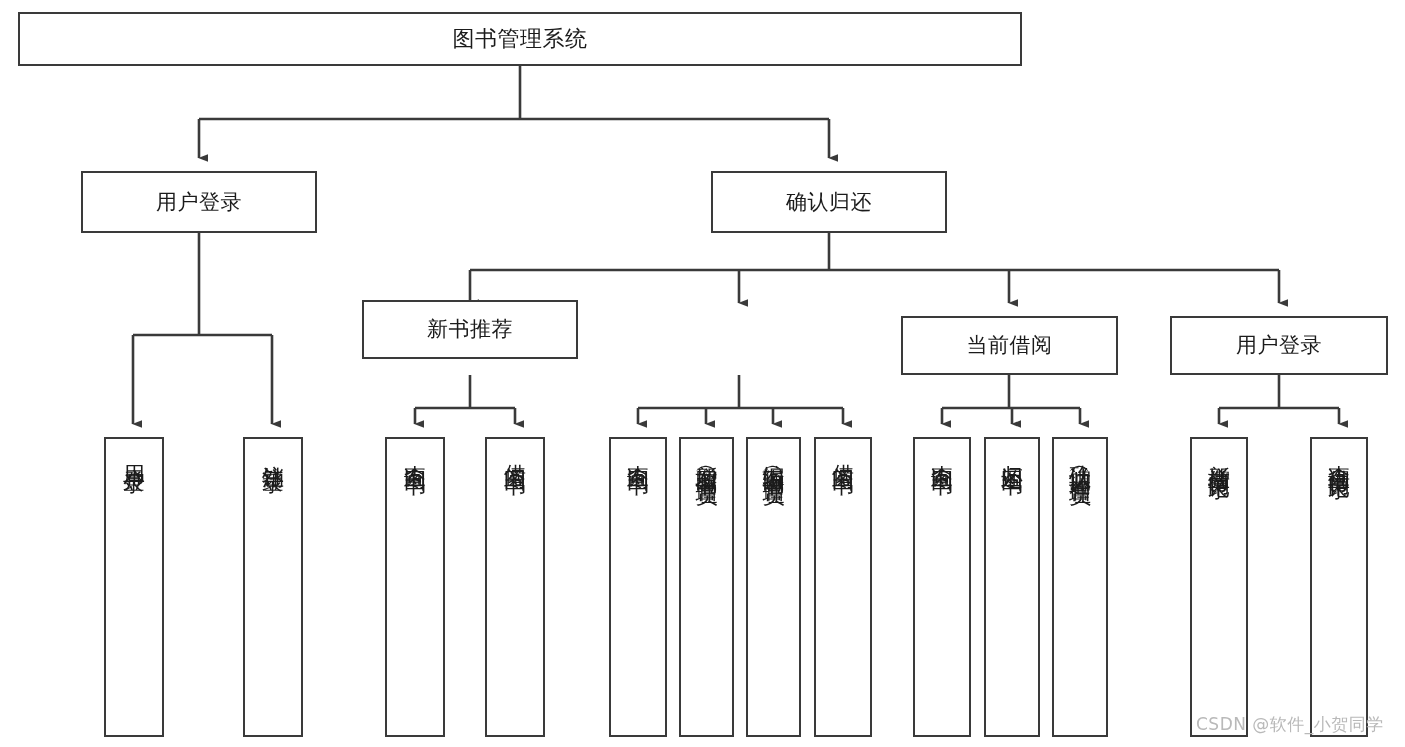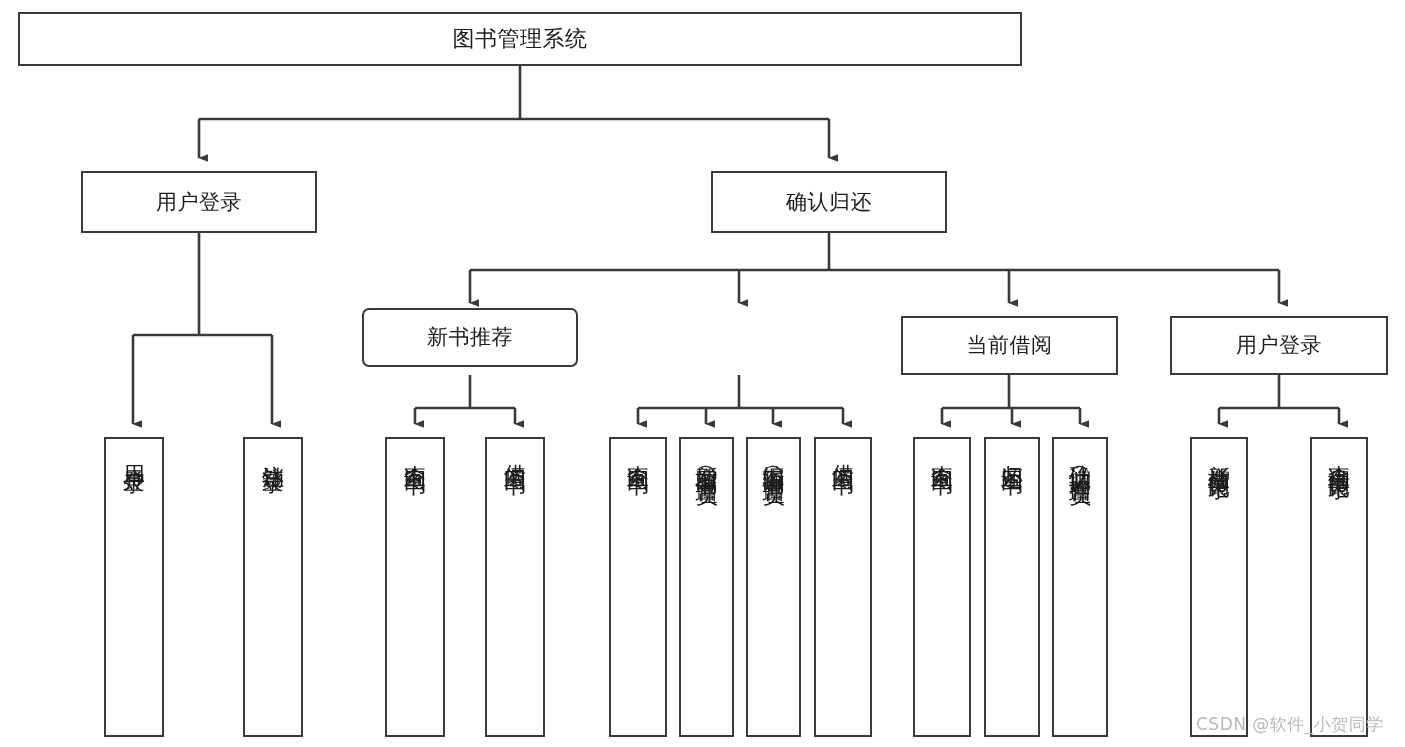--- a/index.html
+++ b/index.html
@@ -124,21 +124,21 @@
     <span class="label">图书管理系统</span>
   </div>
 
   <div class="node horiz" style="left: 81px; top: 171px; width: 236px; height: 62px;">
     <span class="label">用户登录</span>
   </div>
   <div class="node horiz" style="left: 711px; top: 171px; width: 236px; height: 62px;">
     <span class="label">确认归还</span>
   </div>
 
-  <div class="node horiz" style="left: 362px; top: 308px; width: 216px; height: 59px; border-radius: 7px;">
+  <div class="node horiz" style="left: 362px; top: 300px; width: 216px; height: 59px;">
     <span class="label">新书推荐</span>
   </div>
   <div class="node horiz" style="left: 901px; top: 316px; width: 217px; height: 59px;">
     <span class="label">当前借阅</span>
   </div>
   <div class="node horiz" style="left: 1170px; top: 316px; width: 218px; height: 59px;">
     <span class="label">用户登录</span>
   </div>
 
   <div class="node vert" style="left: 104px; top: 437px; width: 60px; height: 300px;">

